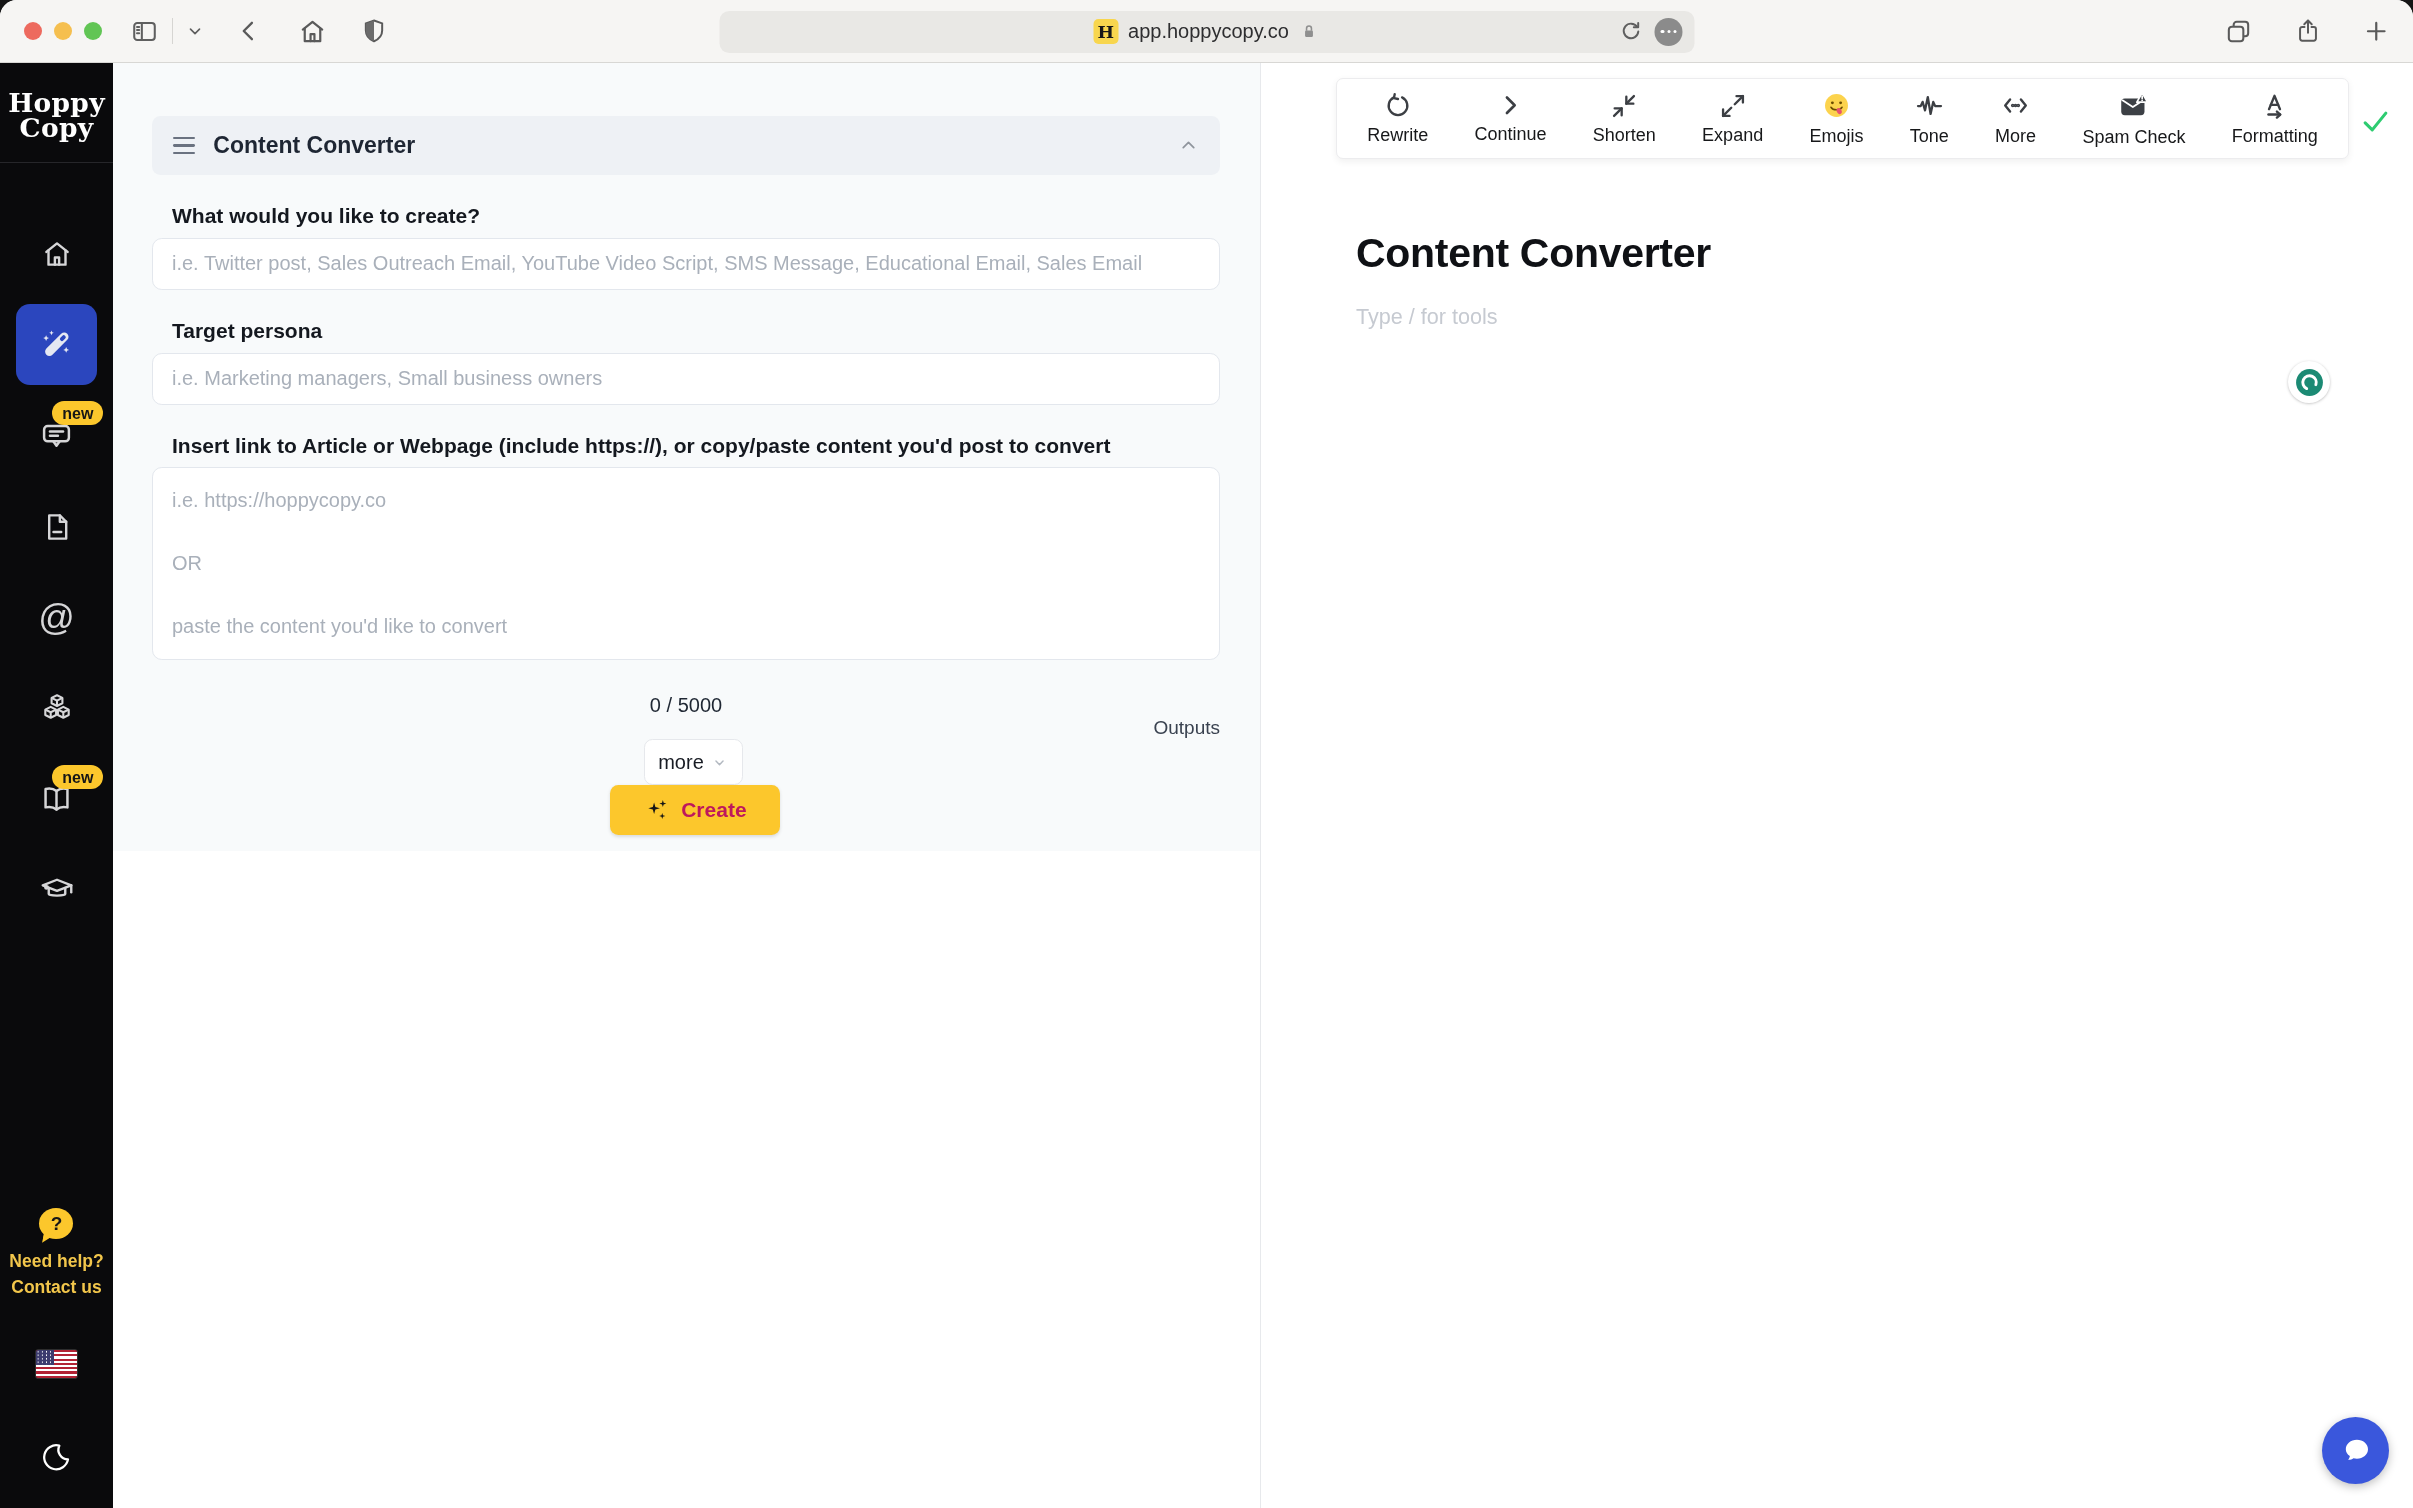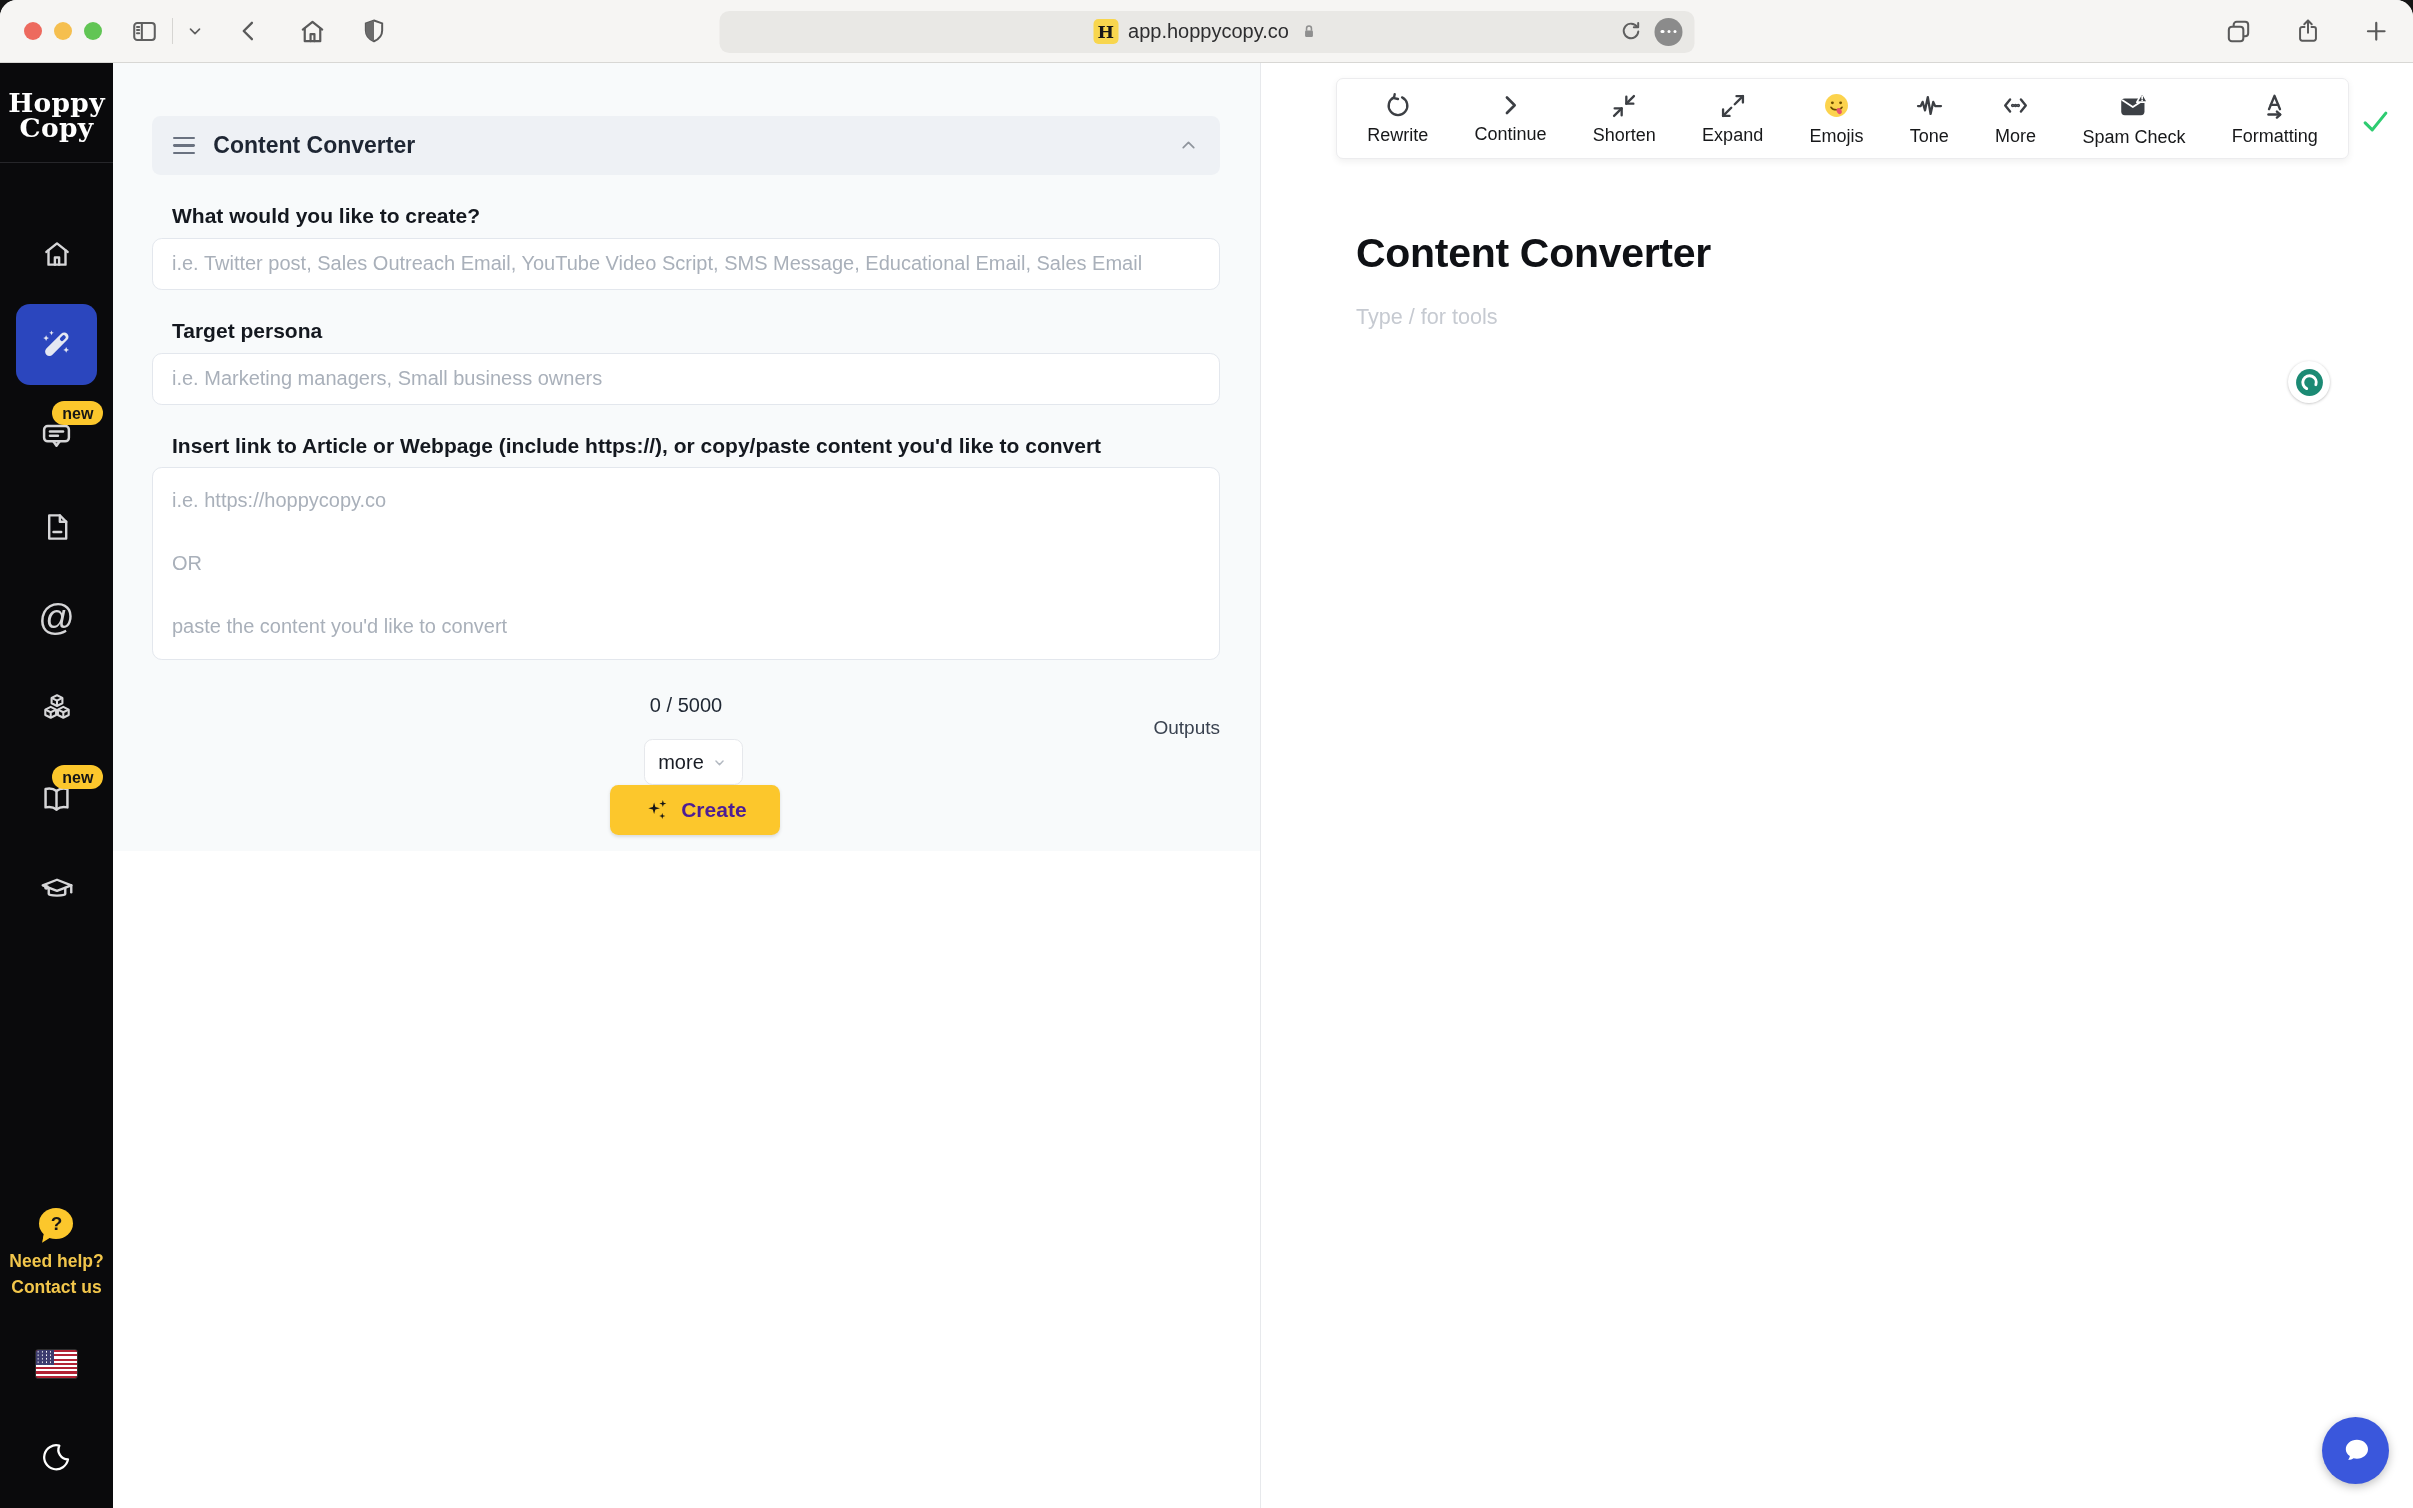--- a/index.html
+++ b/index.html
@@ -52,21 +52,21 @@
   .text-input { margin-top:9.8px; width:100%; height:52px; background:#fff; border:1.4px solid #e3e7ed; border-radius:9.8px; padding:0 19px; font-size:20px; color:#1f2430; font-family:"Liberation Sans", sans-serif; outline:none; }
   .text-input::placeholder { color:#a9b0ba; }
   .fake-textarea { margin-top:9.8px; width:100%; height:193px; background:#fff; border:1.4px solid #e3e7ed; border-radius:9.8px; padding:21px 19px; display:flex; flex-direction:column; justify-content:space-between; cursor:text; }
   .fake-textarea span { font-size:20px; color:#a9b0ba; }
   .form-footer { margin-top:34px; display:flex; align-items:center;flex-direction:column; }
   .char-counter { font-size:20px; color:#1f2733; }
   .outputs-label { margin-left:auto; font-size:19px; color:#3a4250; }
   .select { margin-left:14px; width:99px; height:46px; background:#fff; border:1.4px solid #e6e8ec; border-radius:8.4px; display:flex; align-items:center; justify-content:center; gap:7px; cursor:pointer; }
   .select .val { font-size:20px; color:#181c24; }
   .create-btn { margin-left:18px; width:170px; height:50px; background:#fcc72c; border:none; border-radius:8.4px; display:flex; align-items:center; justify-content:center; gap:9.8px; cursor:pointer; box-shadow:0 1.4px 3.5px rgba(0,0,0,0.12); }
-  .create-btn span { font-size:21px; font-weight:600; color:#4c1d95; font-family:"Liberation Sans", sans-serif; }
+  .create-btn span { font-size:21px; font-weight:600; color:#be185d; font-family:"Liberation Sans", sans-serif; }
 
   
   .right-panel { flex:1; background:#fff; border-left:1.4px solid #e7e9ec; position:relative;padding-left:7px; }
   .toolbar-row { display:flex; align-items:flex-start; padding:15.4px 0 0 68px; }
   .toolbar { width:1013px; height:81px; background:#fff; border:1.4px solid #ececee; border-radius:7px; box-shadow:0 2.1px 7px rgba(0,0,0,0.06); display:flex; align-items:center; justify-content:space-around; padding:0 7px; }
   .tool { display:flex; flex-direction:column; align-items:center; gap:5.6px; color:#3c3f44; cursor:pointer; }
   .tool .t-label { font-size:18px; color:#17181a; }
   .ok-check { margin:28px 0 0 11.2px; }
   .editor-title { margin:71px 0 0 88px; font-size:41px; font-weight:700; color:#0f1115; letter-spacing:-0.3px; }
   .editor-placeholder { margin:26.5px 0 0 88px; font-size:21.6px; color:#c6cad1; }
@@ -286,21 +286,21 @@
               </svg>
           </span>
         </div>
 
         <div class="field-label">What would you like to create?</div>
         <input class="text-input" type="text" placeholder="i.e. Twitter post, Sales Outreach Email, YouTube Video Script, SMS Message, Educational Email, Sales Email" style="">
 
         <div class="field-label">Target persona</div>
         <input class="text-input" type="text" placeholder="i.e. Marketing managers, Small business owners" style="">
 
-        <div class="field-label">Insert link to Article or Webpage (include https://), or copy/paste content you'd like to convert</div>
+        <div class="field-label">Insert link to Article or Webpage (include https://), or copy/paste content you'd post to convert</div>
         <div class="fake-textarea">
           <span>i.e. https://hoppycopy.co</span>
           <span>OR</span>
           <span>paste the content you'd like to convert</span>
         </div>
 
         <div class="form-footer">
           <span class="char-counter">0 / 5000</span>
           <span class="outputs-label">Outputs</span>
           <div class="select">

